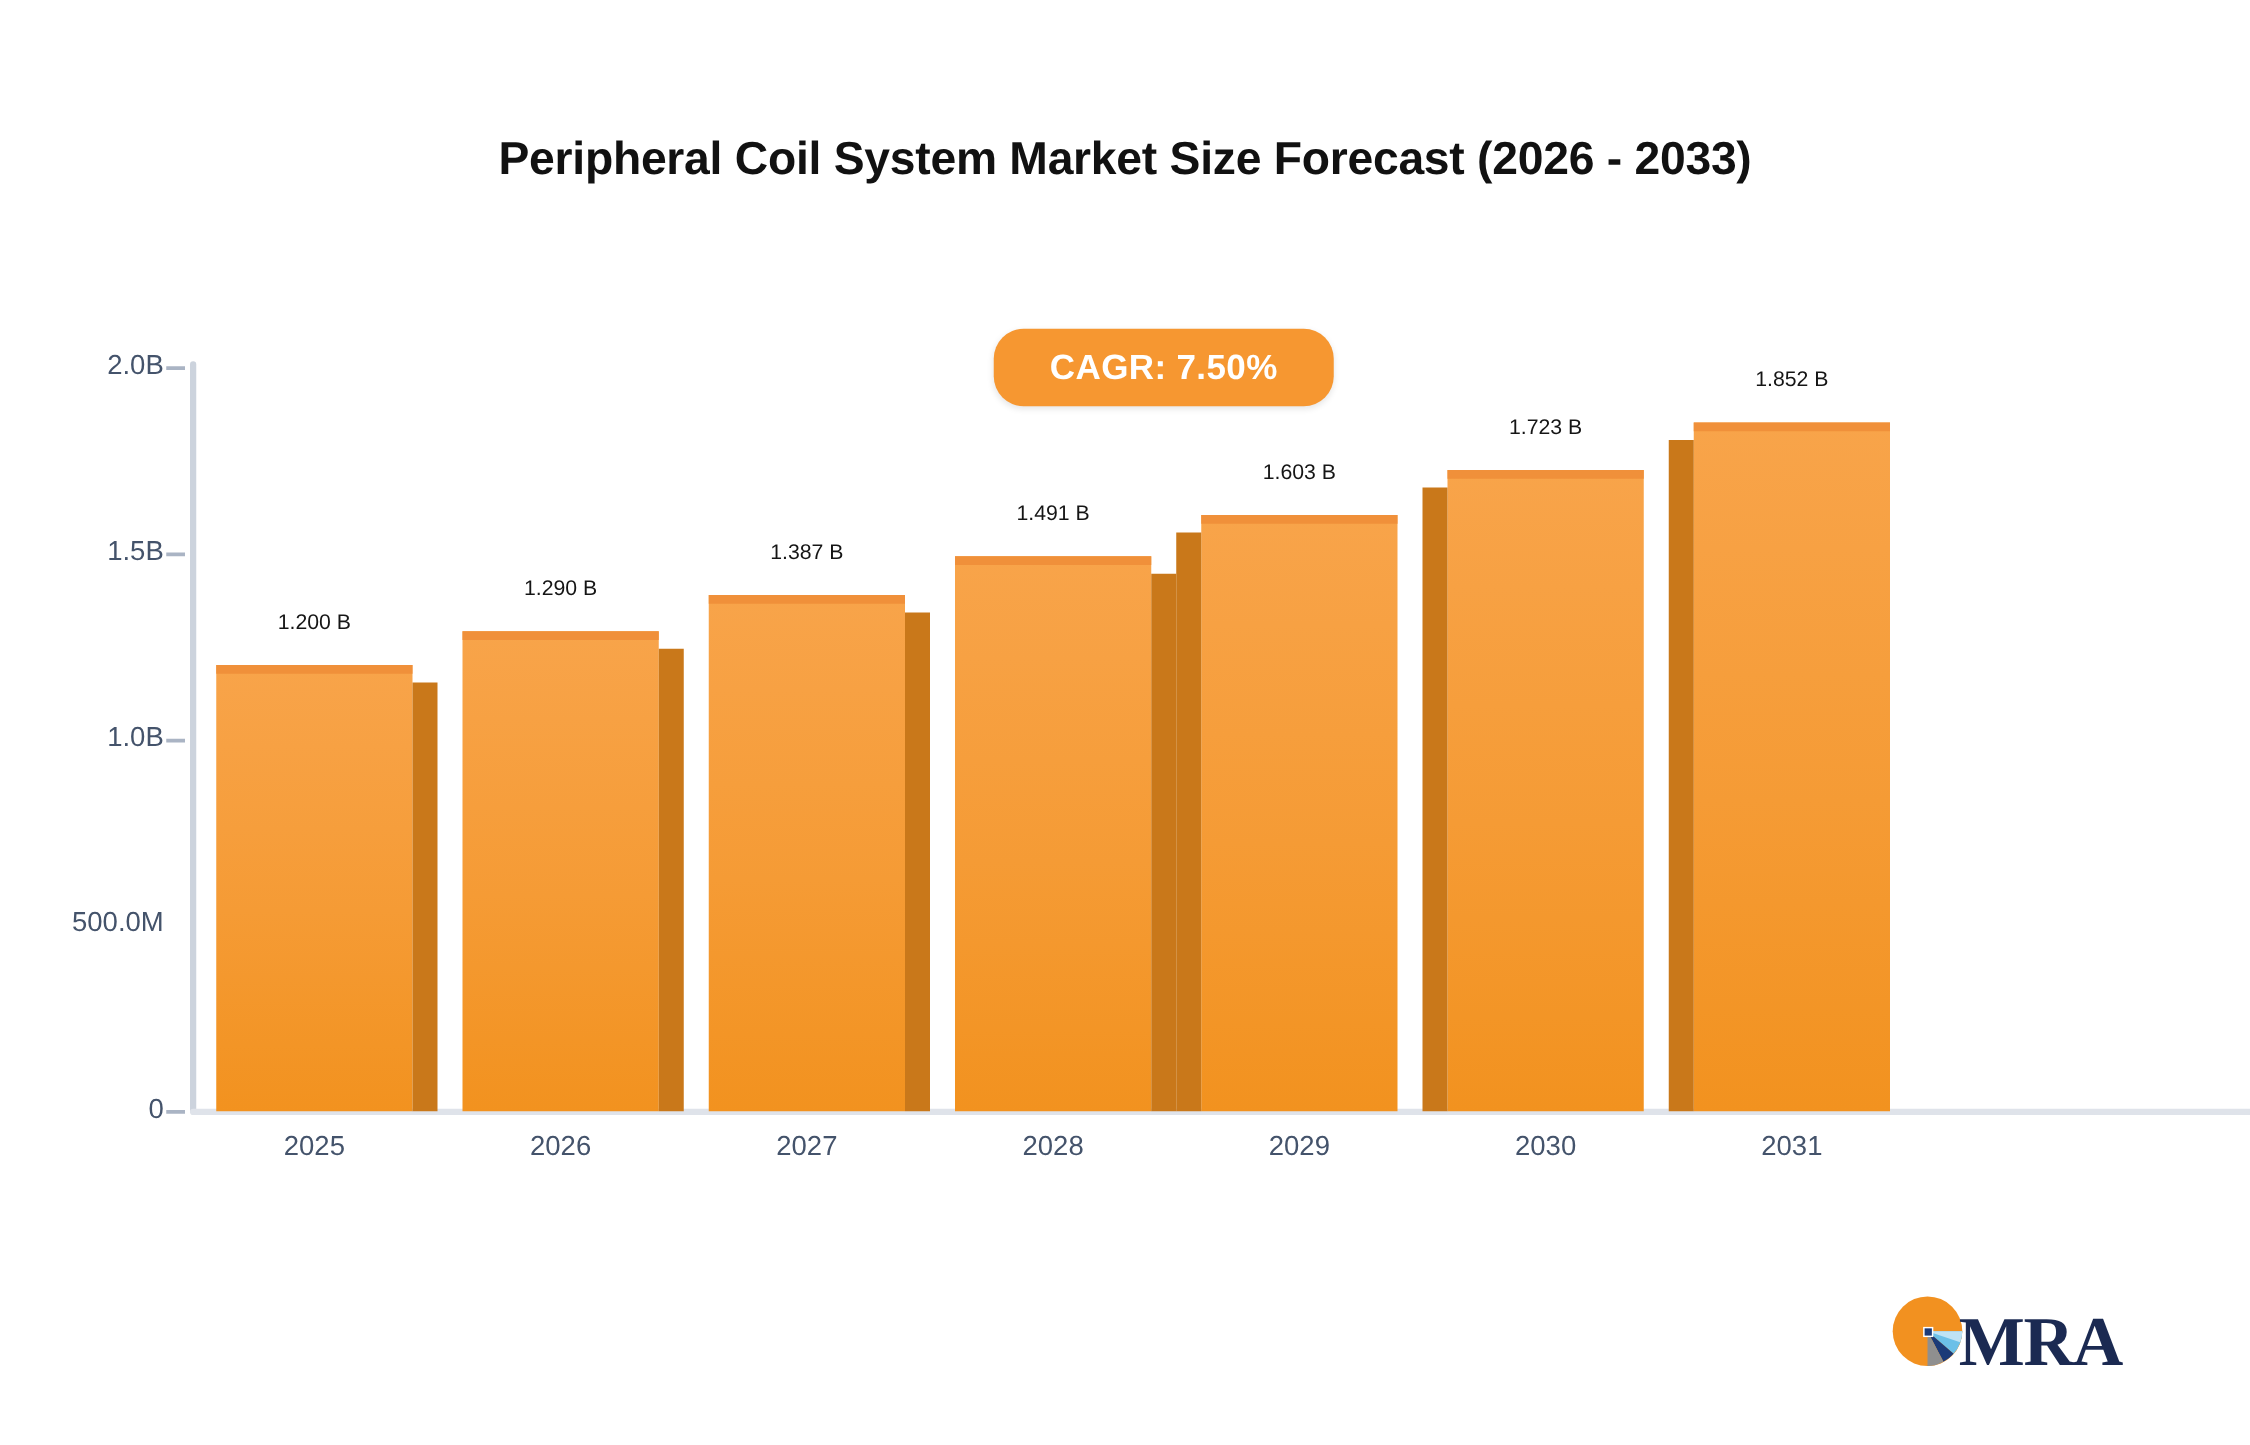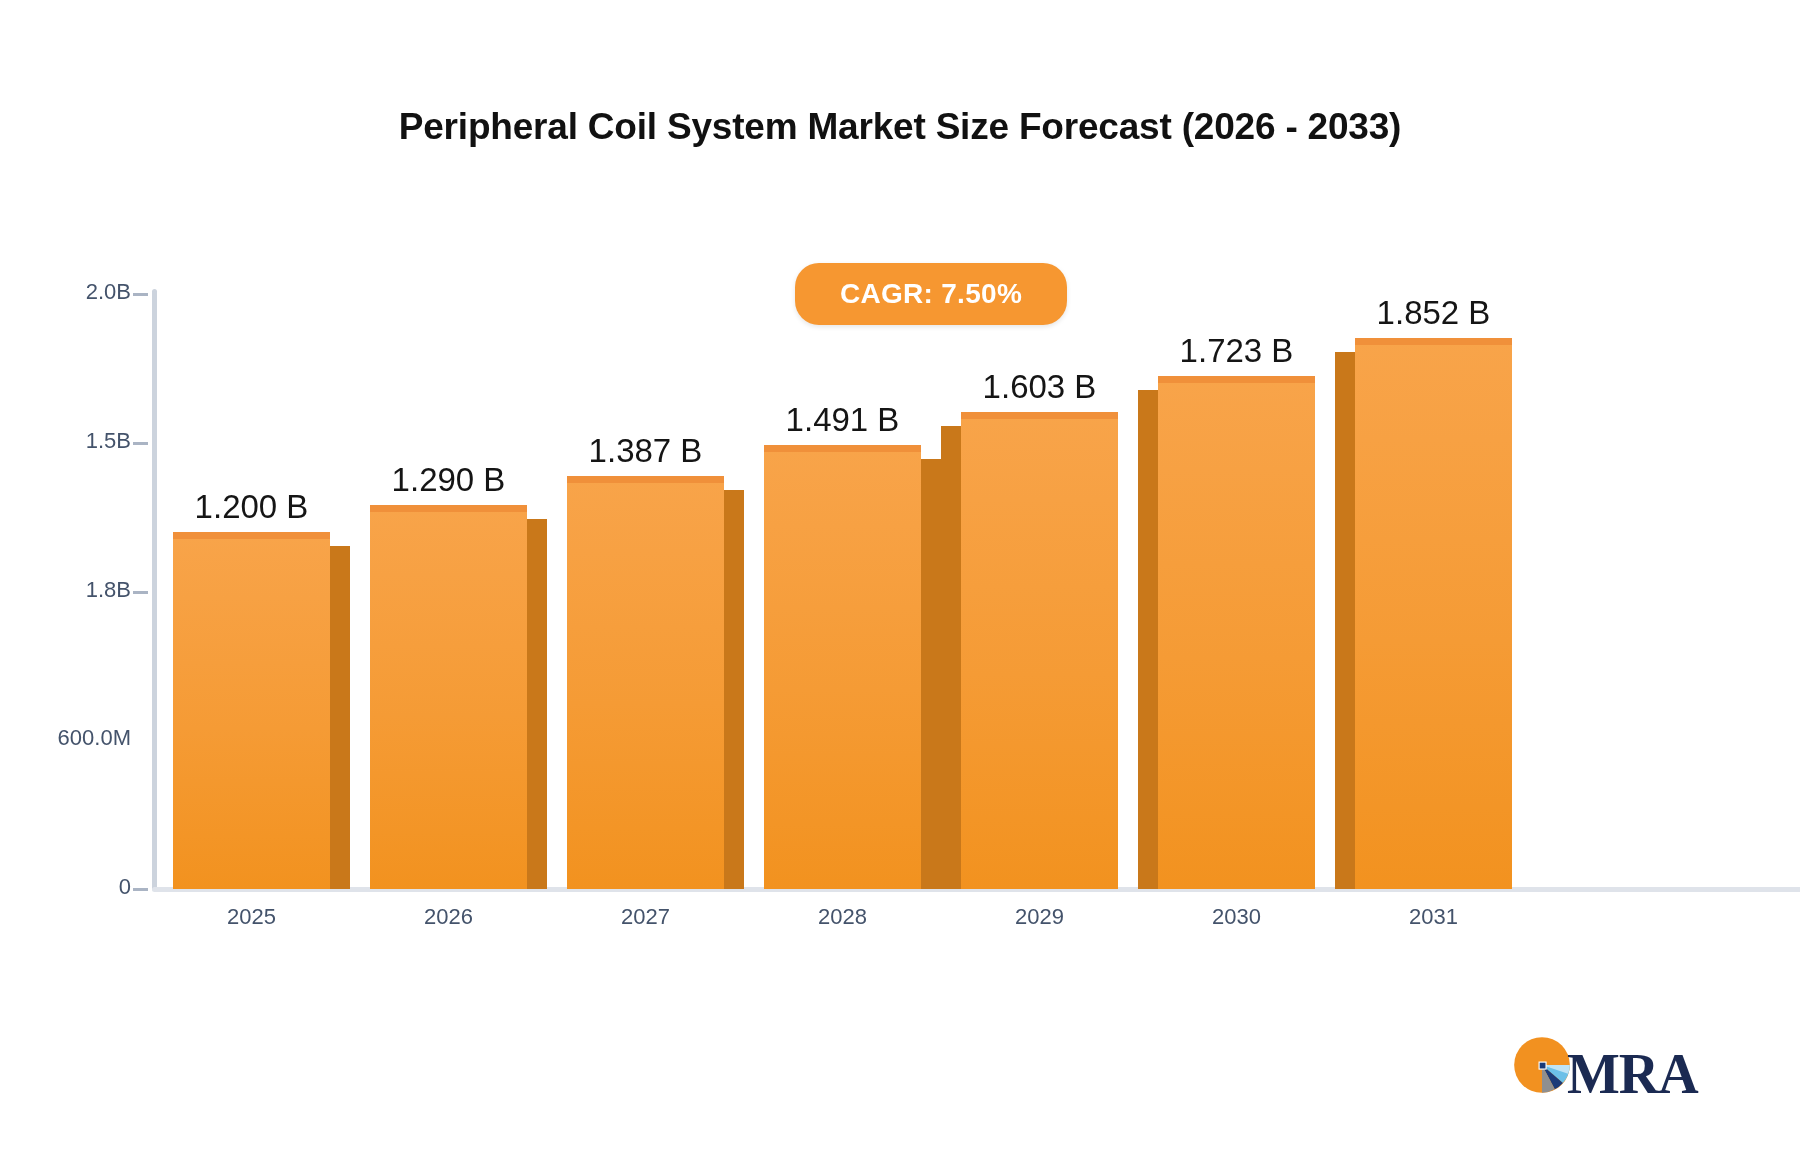--- a/index.html
+++ b/index.html
@@ -125,21 +125,21 @@
     bottom: 0;
     width: 20px;
     background: #c9781a;
   }
   .bar-side.right { right: -20px; }
   .bar-side.left  { left: -20px;  }
 
   .bar-value {
     position: absolute;
     text-align: center;
-    font-size: 33px;
+    font-size: 17px;
     color: #151515;
     white-space: nowrap;
   }
 
   .x-label {
     position: absolute;
     top: 903px;
     text-align: center;
     font-size: 22px;
     color: #44536b;
@@ -181,23 +181,23 @@
 
   <div class="plot">
     <div class="y-axis-line"></div>
     <div class="x-axis-line"></div>
 
     <div id="yticks">
         <div class="ytick-label" style="top: 278px;">2.0B</div>
         <div class="ytick-dash" style="top: 292px;"></div>
         <div class="ytick-label" style="top: 426.75px;">1.5B</div>
         <div class="ytick-dash" style="top: 440.75px;"></div>
-        <div class="ytick-label" style="top: 575.5px;">1.8B</div>
+        <div class="ytick-label" style="top: 575.5px;">1.0B</div>
         <div class="ytick-dash" style="top: 589.5px;"></div>
-        <div class="ytick-label" style="top: 724.25px;">600.0M</div>
+        <div class="ytick-label" style="top: 724.25px;">500.0M</div>
         <div class="ytick-label" style="top: 873px;">0</div>
         <div class="ytick-dash" style="top: 887px;"></div>
       </div>
     <div id="bars">
         <div class="bar" style="left: 152px; width: 157px; height: 357px; bottom: 268px;">
           <div class="bar-top"></div>
           <div class="bar-side right" style="height: 343px;"></div>
         </div>
         <div class="bar-value" style="left: 132px; width: 197px; top: 487px;">1.200 B</div>
         <div class="bar" style="left: 349px; width: 157px; height: 383.775px; bottom: 268px;">

